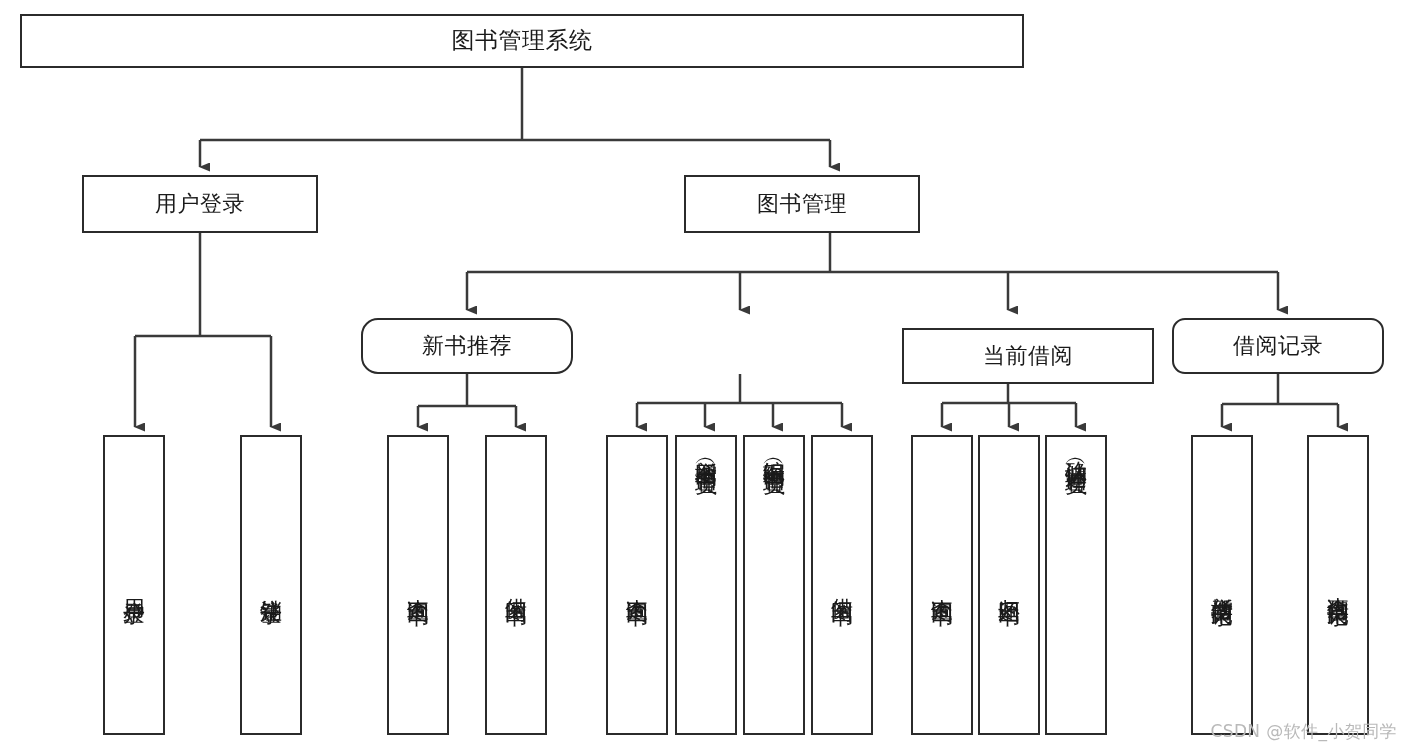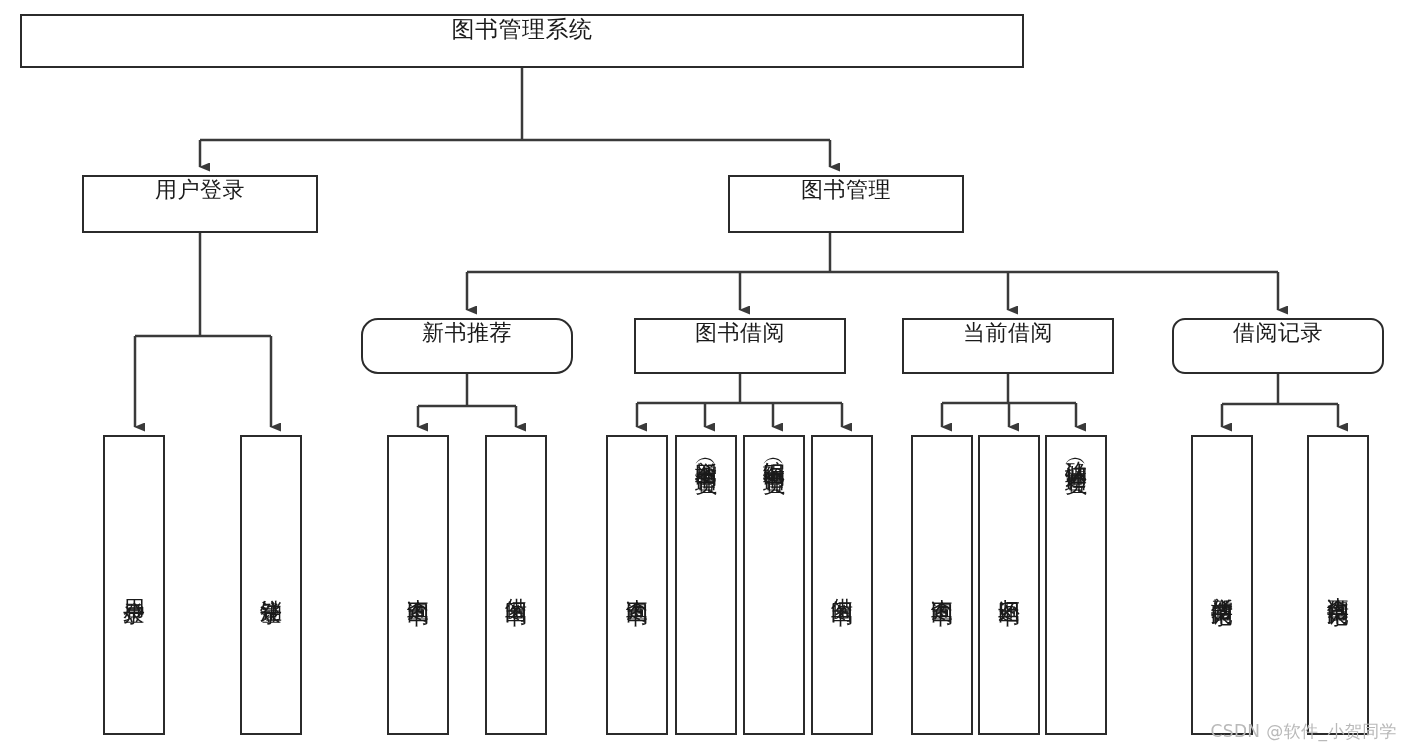--- a/index.html
+++ b/index.html
@@ -23,21 +23,21 @@
     top: 0;
     width: 1405px;
     height: 747px;
   }
   .node {
     position: absolute;
     box-sizing: border-box;
     background: #ffffff;
     border: 2px solid #2b2b2b;
     display: flex;
-    align-items: flex-start;
+    align-items: center;
     justify-content: center;
     color: #1a1a1a;
     z-index: 2;
   }
   .node-label {
     display: block;
     text-align: center;
     line-height: 1.18;
     white-space: nowrap;
   }
@@ -133,31 +133,28 @@
     </g>
   </svg>
 
   <div class="node h root" style="left:20px; top:14px; width:1004px; height:54px;">
     <span class="node-label">图书管理系统</span>
   </div>
 
   <div class="node h" style="left:82px; top:175px; width:236px; height:58px;">
     <span class="node-label">用户登录</span>
   </div>
-  <div class="node h" style="left:728px; top:175px; width:236px; height:58px;">
+  <div class="node h" style="left:684px; top:175px; width:236px; height:58px;">
     <span class="node-label">图书管理</span>
   </div>
 
   <div class="node h" style="left:361px; top:318px; width:212px; height:56px;border-radius:17px;">
     <span class="node-label">新书推荐</span>
   </div>
-  <div class="node h" style="left:634px; top:318px; width:212px; height:56px;">
-    <span class="node-label">图书借阅</span>
-  </div>
-  <div class="node h" style="left:902px; top:318px; width:212px; height:56px;">
+  <div class="node h" style="left:902px; top:328px; width:252px; height:56px;">
     <span class="node-label">当前借阅</span>
   </div>
   <div class="node h" style="left:1172px; top:318px; width:212px; height:56px;border-radius:13px;">
     <span class="node-label">借阅记录</span>
   </div>
 
   <div class="node v centered" style="left:103px; top:435px; width:62px; height:300px;">
     <span class="node-label">用户登录</span>
   </div>
   <div class="node v centered" style="left:240px; top:435px; width:62px; height:300px;">

